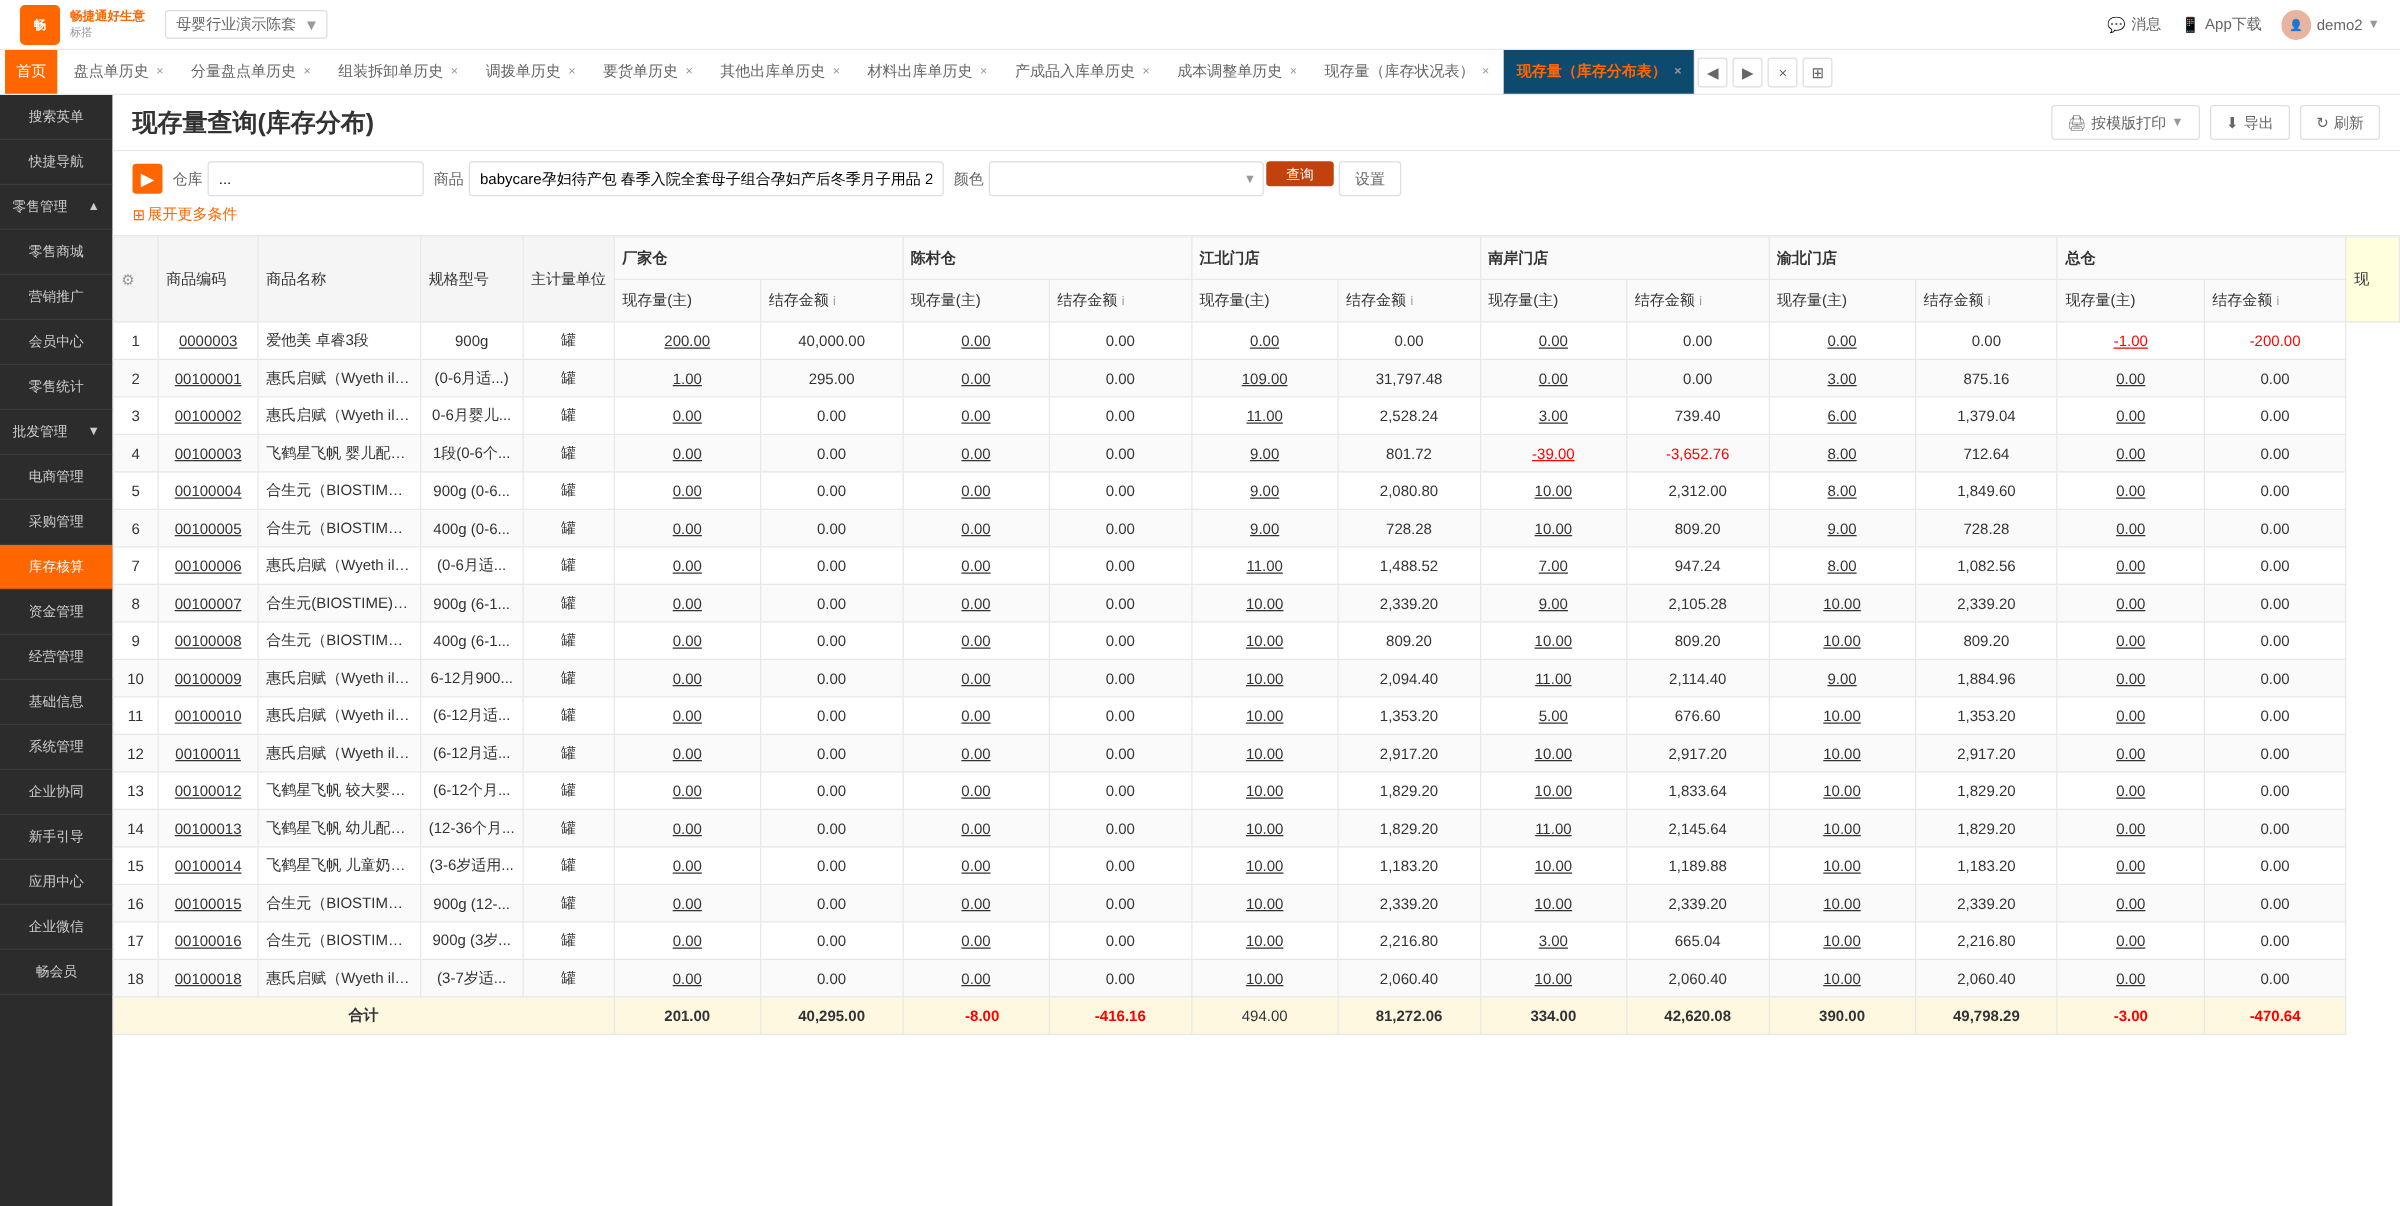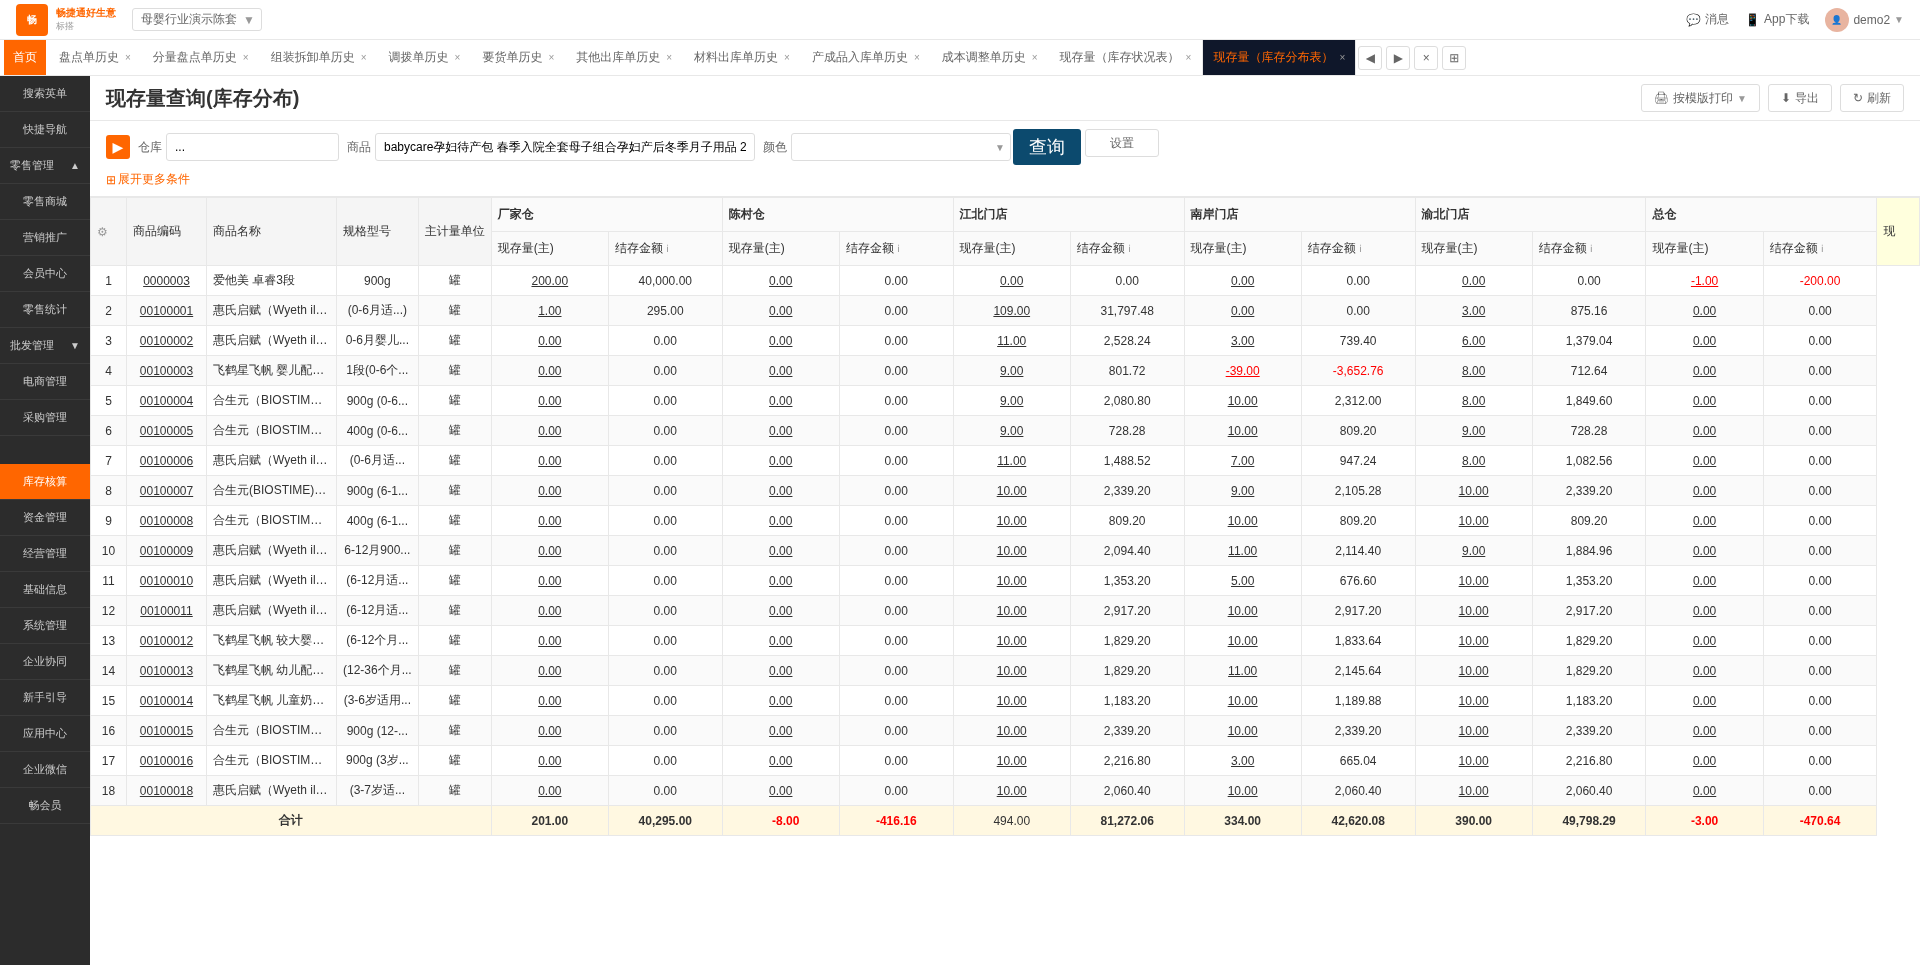--- a/index.html
+++ b/index.html
@@ -9,54 +9,54 @@
     .top-bar { height: 40px; background: #fff; display: flex; align-items: center; justify-content: space-between; padding: 0 16px; border-bottom: 1px solid #e8e8e8; }
     .logo-area { display: flex; align-items: center; gap: 8px; }
     .logo-icon { width: 32px; height: 32px; background: #ff6600; border-radius: 4px; display: flex; align-items: center; justify-content: center; color: #fff; font-size: 10px; font-weight: bold; }
     .top-right { display: flex; align-items: center; gap: 16px; font-size: 12px; color: #666; }
     .top-right-item { display: flex; align-items: center; gap: 4px; cursor: pointer; }
     .avatar { width: 24px; height: 24px; border-radius: 50%; background: #ccc; overflow: hidden; display: flex; align-items: center; justify-content: center; font-size: 10px; }
 
     
     .tab-bar { height: 36px; background: #fff; display: flex; align-items: center; border-bottom: 1px solid #e8e8e8; overflow: hidden; padding: 0 4px; }
     .tab-item { height: 44px; display: flex; align-items: center; padding: 0 10px; font-size: 12px; color: #666; cursor: pointer; white-space: nowrap; border: 1px solid transparent; border-radius: 4px 4px 0 0; position: relative; gap: 4px; }
-    .tab-item.active { color: #ff6600; border-color: #e8e8e8; border-bottom-color: #fff; background: #0f172a; }
+    .tab-item.active { color: #ff6600; border-color: #e8e8e8; border-bottom-color: #fff; background: #0c4a6e; font-weight: bold; }
     .tab-item .close-btn { font-size: 10px; color: #999; margin-left: 2px; }
     .tab-home { background: #ff6600; color: #fff; border-radius: 4px; padding: 2px 8px; }
     .tab-nav-btn { width: 24px; height: 24px; border: 1px solid #ddd; border-radius: 3px; display: flex; align-items: center; justify-content: center; cursor: pointer; font-size: 12px; color: #666; margin: 0 2px; }
 
     
     .main-layout { display: flex; height: calc(965px - 76px); }
 
     
     .sidebar { width: 90px; background: #2c2c2c; color: #ccc; display: flex; flex-direction: column; overflow-y: auto; }
     .sidebar-item { padding: 10px 6px; text-align: center; font-size: 11px; cursor: pointer; border-bottom: 1px solid #3a3a3a; }
-    .sidebar-item.active { background: #ff6600; color: #fff; margin-top: 28px; }
+    .sidebar-item.active { background: #ff6600; color: #fff; }
     .sidebar-item-with-arrow { display: flex; align-items: center; justify-content: space-between; padding: 10px 10px; font-size: 11px; cursor: pointer; border-bottom: 1px solid #3a3a3a; }
 
     
     .content { flex: 1; overflow: hidden; display: flex; flex-direction: column; }
 
     
     .page-header { padding: 8px 16px; background: #fff; border-bottom: 1px solid #e8e8e8; display: flex; align-items: center; justify-content: space-between; }
     .page-title { font-size: 20px; font-weight: bold; color: #333; }
     .page-actions { display: flex; align-items: center; gap: 8px; }
     .btn-action { height: 28px; padding: 0 12px; border: 1px solid #ddd; border-radius: 3px; background: #fff; font-size: 12px; cursor: pointer; display: flex; align-items: center; gap: 4px; color: #666; }
 
     
     .filter-area { padding: 8px 16px; background: #fff; border-bottom: 1px solid #e8e8e8; }
     .filter-row { display: flex; align-items: center; gap: 8px; flex-wrap: wrap; }
     .filter-item { display: flex; align-items: center; gap: 4px; }
     .filter-label { color: #666; font-size: 12px; }
     .filter-input { height: 28px; border: 1px solid #ddd; border-radius: 3px; padding: 0 8px; font-size: 12px; min-width: 80px; }
     .filter-input-wide { min-width: 300px; }
     .filter-input-medium { min-width: 120px; }
     .expand-btn { color: #ff6600; font-size: 12px; cursor: pointer; display: flex; align-items: center; gap: 2px; }
-    .btn-orange { background: #0c4a6e; color: #fff; border: none; height: 36px; padding: 0 16px; border-radius: 3px; font-size: 18px; cursor: pointer; }
-    .btn-outline { background: #fff; color: #666; border: 1px solid #ddd; height: 28px; padding: 0 24px; border-radius: 3px; font-size: 12px; cursor: pointer; }
+    .btn-orange { background: #c2410c; color: #fff; border: none; height: 20px; padding: 0 16px; border-radius: 3px; font-size: 11px; cursor: pointer; }
+    .btn-outline { background: #fff; color: #666; border: 1px solid #ddd; height: 28px; padding: 0 12px; border-radius: 3px; font-size: 12px; cursor: pointer; }
     .orange-arrow { width: 24px; height: 24px; background: #ff6600; color: #fff; border-radius: 3px; display: flex; align-items: center; justify-content: center; cursor: pointer; font-size: 14px; }
 
     
     .table-wrapper { flex: 1; overflow: auto; background: #fff; }
     table { width: 100%; border-collapse: collapse; font-size: 12px; }
     thead tr { background: #f5f5f5; }
     th { padding: 8px 6px; border: 1px solid #e8e8e8; font-weight: normal; color: #333; text-align: left; white-space: nowrap; }
     th.group-header { background: #fafafa; font-weight: bold; }
     td { padding: 6px; border: 1px solid #e8e8e8; text-align: center; white-space: nowrap; }
     tr:nth-child(even) { background: #fafafa; }

